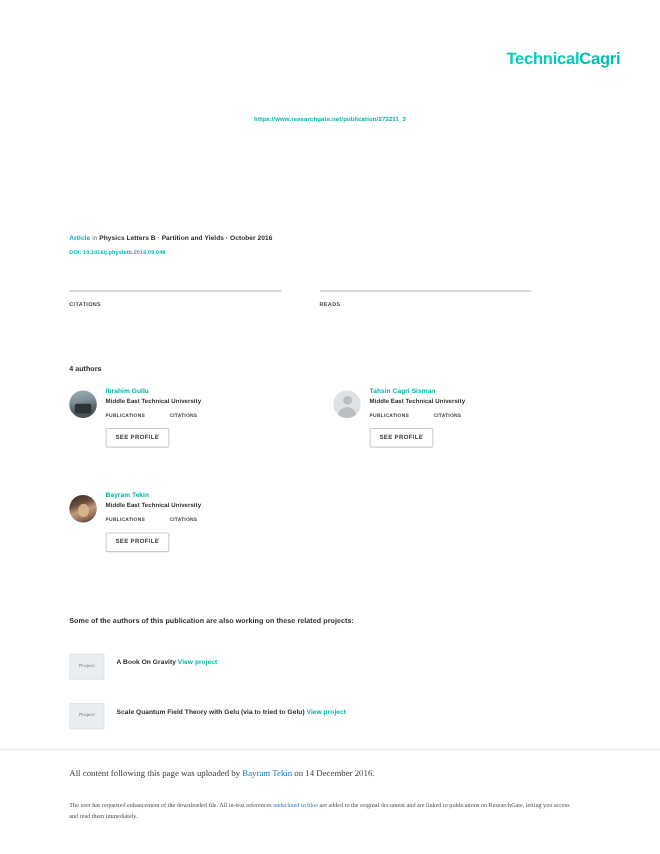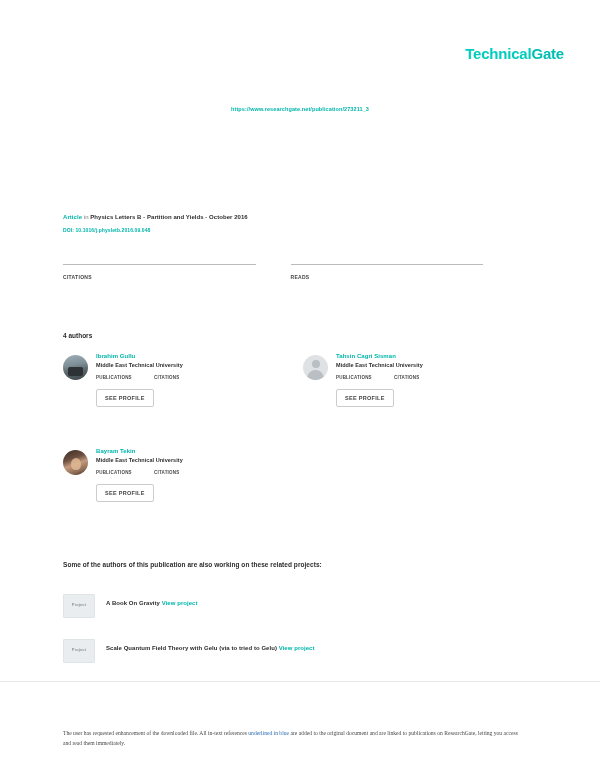--- a/index.html
+++ b/index.html
@@ -284,21 +284,21 @@
     font-family: "Liberation Serif", serif;
   }
   .disclaimer .blue { color: #2f6fb5; }
 </style>
 </head>
 <body>
 
 <div class="page">
 
   <div class="rg-logo">
-    <span>Technical</span><span class="dark">Gate</span>
+    <span>Technical</span><span class="dark">Cagri</span>
   </div>
 
   <div class="doi-line">https://www.researchgate.net/publication/273211_3</div>
 
   <div class="meta-block">
     <div class="meta-line1">
       <span class="label">Article</span>
       <span class="sep">in</span>
       <span>Physics Letters B · Partition and Yields · October 2016</span>
     </div>
@@ -378,19 +378,22 @@
       <span>Project</span>
     </div>
     <div class="project-text">
       <span>Scale Quantum Field Theory with Gelu (via to tried to Gelu)</span>
       <span class="link">View project</span>
     </div>
   </div>
 
   <div class="footer-sep"></div>
 
+  <div class="upload-line">
+    <span>All content following this page was uploaded by </span><span class="user">Bayram Tekin</span><span> on 14 December 2016.</span>
+  </div>
 
   <div class="disclaimer">
     <span>The user has requested enhancement of the downloaded file. All in-text references </span><span class="blue">underlined in blue</span><span> are added to the original document</span>
     <span>and are linked to publications on ResearchGate, letting you access and read them immediately.</span>
   </div>
 
 </div>
 
 </body></html>

